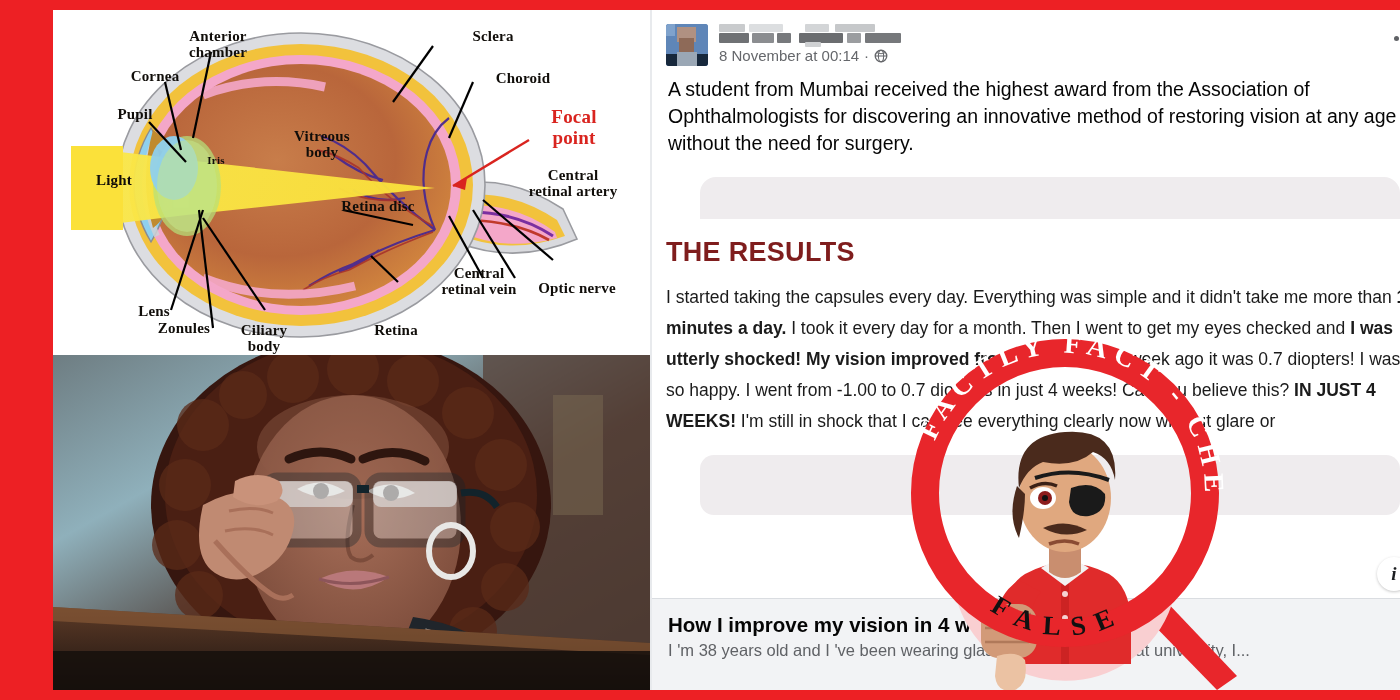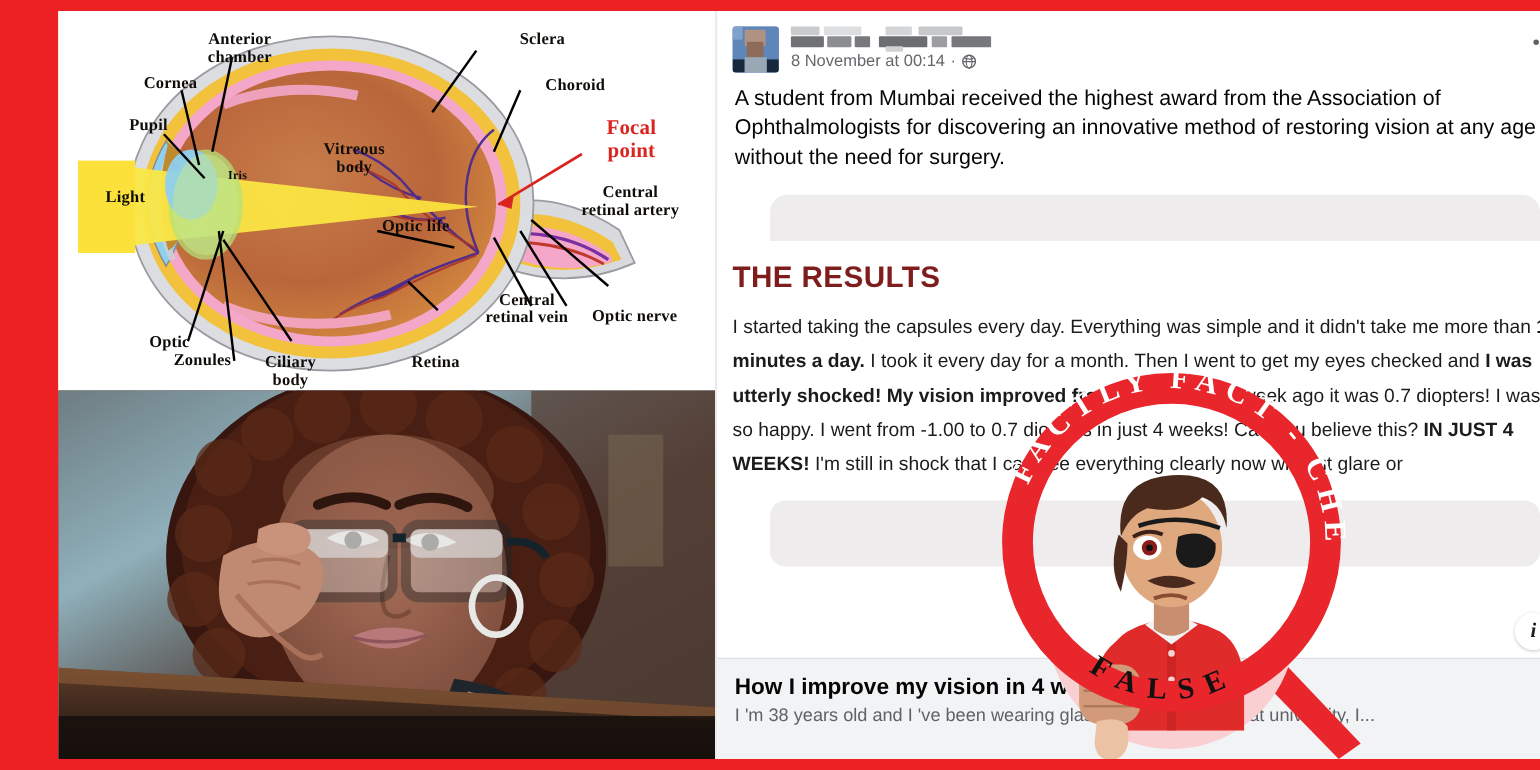--- a/index.html
+++ b/index.html
@@ -250,25 +250,25 @@
       <div class="eyelabel" style="left:110px; top:18px; width:110px;">Anterior<br>chamber</div>
       <div class="eyelabel" style="left:56px; top:58px; width:92px;">Cornea</div>
       <div class="eyelabel" style="left:44px; top:96px; width:76px;">Pupil</div>
       <div class="eyelabel" style="left:26px; top:162px; width:70px;">Light</div>
       <div class="eyelabel small" style="left:140px; top:142px; width:46px;">Iris</div>
       <div class="eyelabel" style="left:212px; top:118px; width:114px;">Vitreous<br>body</div>
       <div class="eyelabel" style="left:398px; top:18px; width:84px;">Sclera</div>
       <div class="eyelabel" style="left:424px; top:60px; width:92px;">Choroid</div>
       <div class="eyelabel red" style="left:478px; top:96px; width:86px;">Focal<br>point</div>
       <div class="eyelabel" style="left:450px; top:157px; width:140px;">Central<br>retinal artery</div>
-      <div class="eyelabel" style="left:272px; top:188px; width:106px;">Optic life</div>
+      <div class="eyelabel" style="left:272px; top:188px; width:106px;">Retina disc</div>
       <div class="eyelabel" style="left:468px; top:270px; width:112px;">Optic nerve</div>
       <div class="eyelabel" style="left:366px; top:255px; width:120px;">Central<br>retinal vein</div>
       <div class="eyelabel" style="left:306px; top:312px; width:74px;">Retina</div>
-      <div class="eyelabel" style="left:78px; top:293px; width:46px;">Optic</div>
+      <div class="eyelabel" style="left:78px; top:293px; width:46px;">Lens</div>
       <div class="eyelabel" style="left:86px; top:310px; width:90px;">Zonules</div>
       <div class="eyelabel" style="left:174px; top:312px; width:74px;">Ciliary<br>body</div>
     </div>
 
     <div id="photo-panel">
       <svg id="photo-svg" width="597" height="335" viewBox="0 0 597 335">
         <defs>
           <linearGradient id="bgph" x1="0" y1="0" x2="1" y2="1">
             <stop offset="0%" stop-color="#6e7d82"></stop>
             <stop offset="28%" stop-color="#8fb0bb"></stop>

